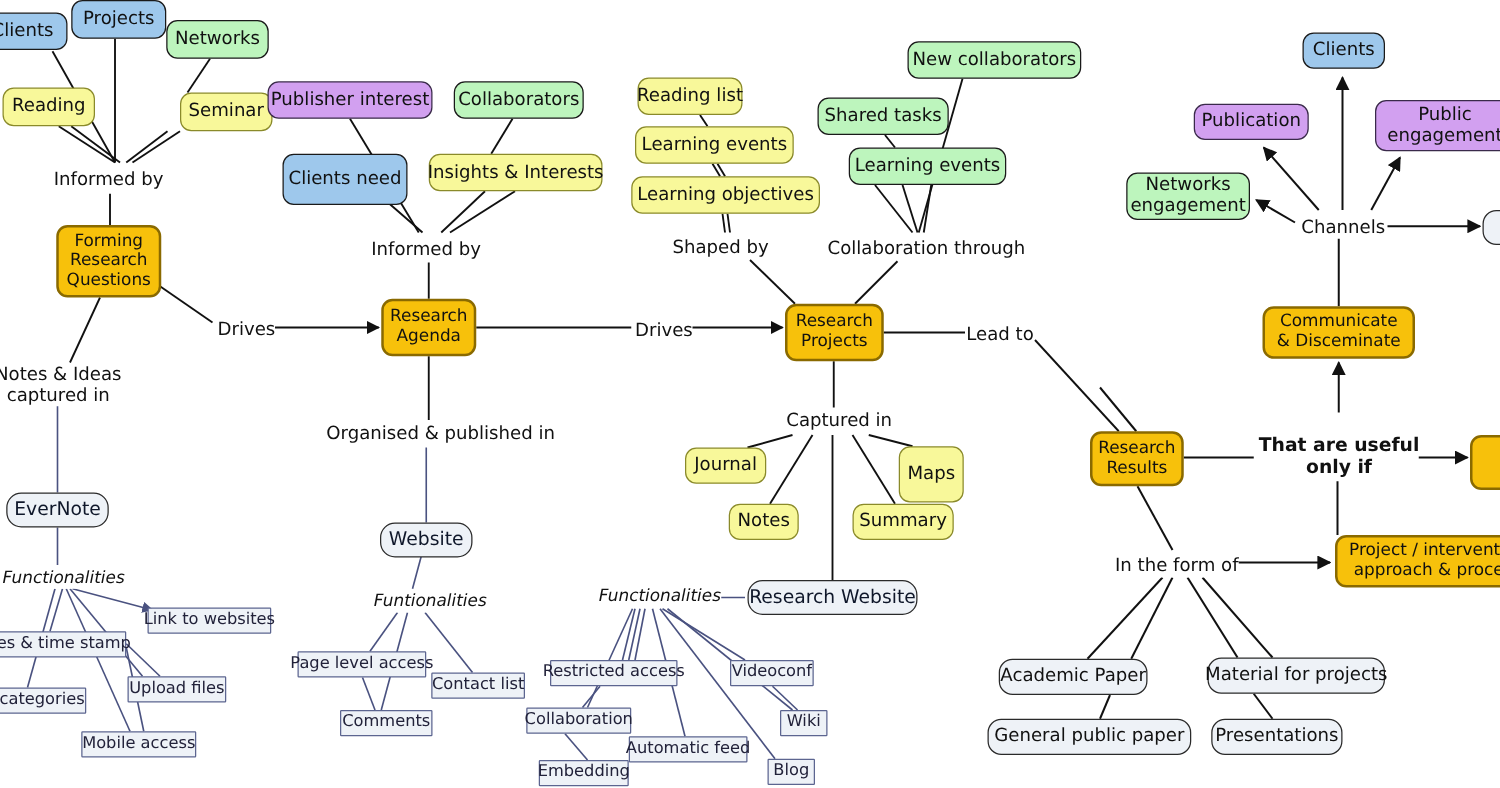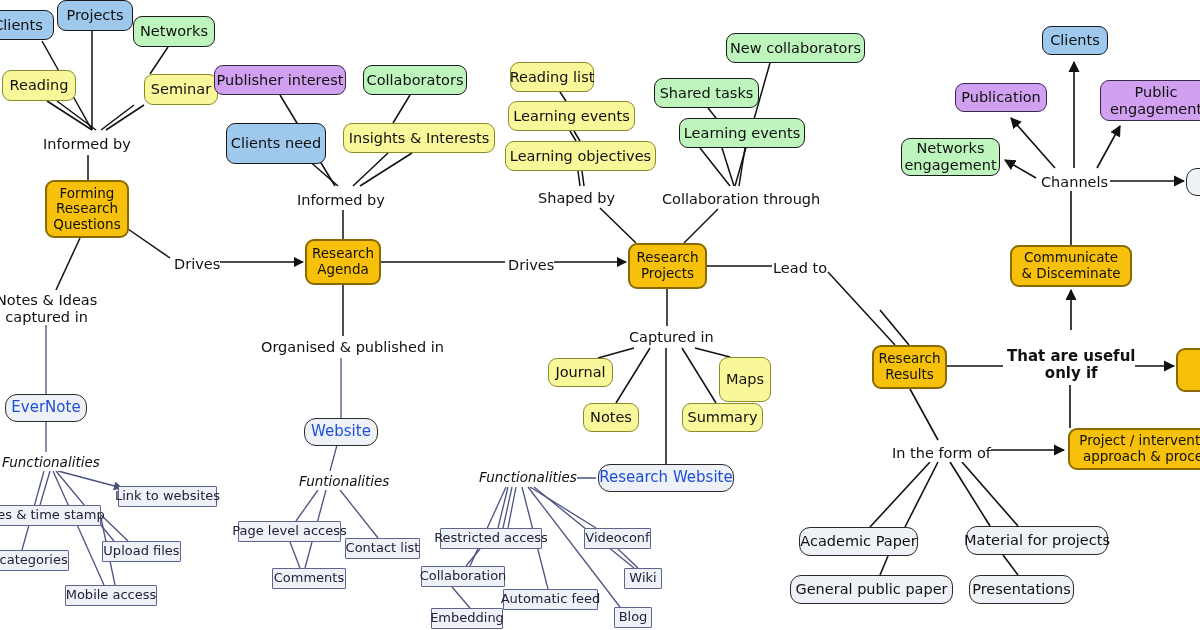--- a/index.html
+++ b/index.html
@@ -68,21 +68,21 @@
     background: #f7c10b;
     border: 2px solid #8a6a00;
     border-radius: 9px;
     color: #111111;
     font-size: 13.5px;
   }
   .n-soft {
     background: #eef2f7;
     border: 1.8px solid #2a2a2a;
     border-radius: 12px;
-    color: #1d4ed8;
+    color: #0f172a;
     font-size: 15px;
   }
   .n-plain {
     background: #eef2f7;
     border: 1.3px solid #5c6590;
     border-radius: 1px;
     color: #22223a;
     font-size: 13px;
     text-align: right;
   }
@@ -250,21 +250,21 @@
 Questions</div>
       <div class="node n-soft" style="left: 5px; top: 394px; width: 82px; height: 28px;">EverNote</div>
       <div class="node n-plain" style="left: 118px; top: 486px; width: 99px; height: 21px;">Link to websites</div>
       <div class="node n-plain" style="left: -12px; top: 505px; width: 113px; height: 21px;">ates &amp; time stamp</div>
       <div class="node n-plain" style="left: -13px; top: 550px; width: 82px; height: 21px;">li categories</div>
       <div class="node n-plain" style="left: 102px; top: 541px; width: 79px; height: 21px;">Upload files</div>
       <div class="node n-plain" style="left: 65px; top: 585px; width: 92px; height: 21px;">Mobile access</div>
       <div class="node n-purple" style="left: 214px; top: 65px; width: 132px; height: 30px;">Publisher interest</div>
       <div class="node n-green" style="left: 363px; top: 65px; width: 104px; height: 30px;">Collaborators</div>
       <div class="node n-blue" style="left: 226px; top: 123px; width: 100px; height: 41px;">Clients need</div>
-      <div class="node n-yellow" style="left: 343px; top: 123px; width: 152px; height: 30px;">Insights &amp; Interests</div>
+      <div class="node n-yellow" style="left: 343px; top: 123px; width: 139px; height: 30px;">Insights &amp; Interests</div>
       <div class="node n-orange" style="left: 305px; top: 239px; width: 76px; height: 46px;">Research
 Agenda</div>
       <div class="node n-soft" style="left: 304px; top: 418px; width: 74px; height: 28px;">Website</div>
       <div class="node n-plain" style="left: 238px; top: 521px; width: 103px; height: 21px;">Page level access</div>
       <div class="node n-plain" style="left: 272px; top: 568px; width: 74px; height: 21px;">Comments</div>
       <div class="node n-plain" style="left: 345px; top: 538px; width: 75px; height: 21px;">Contact list</div>
       <div class="node n-yellow" style="left: 510px; top: 62px; width: 84px; height: 30px;">Reading list</div>
       <div class="node n-yellow" style="left: 508px; top: 101px; width: 127px; height: 30px;">Learning events</div>
       <div class="node n-yellow" style="left: 505px; top: 141px; width: 151px; height: 30px;">Learning objectives</div>
       <div class="node n-green" style="left: 726px; top: 33px; width: 139px; height: 30px;">New collaborators</div>

